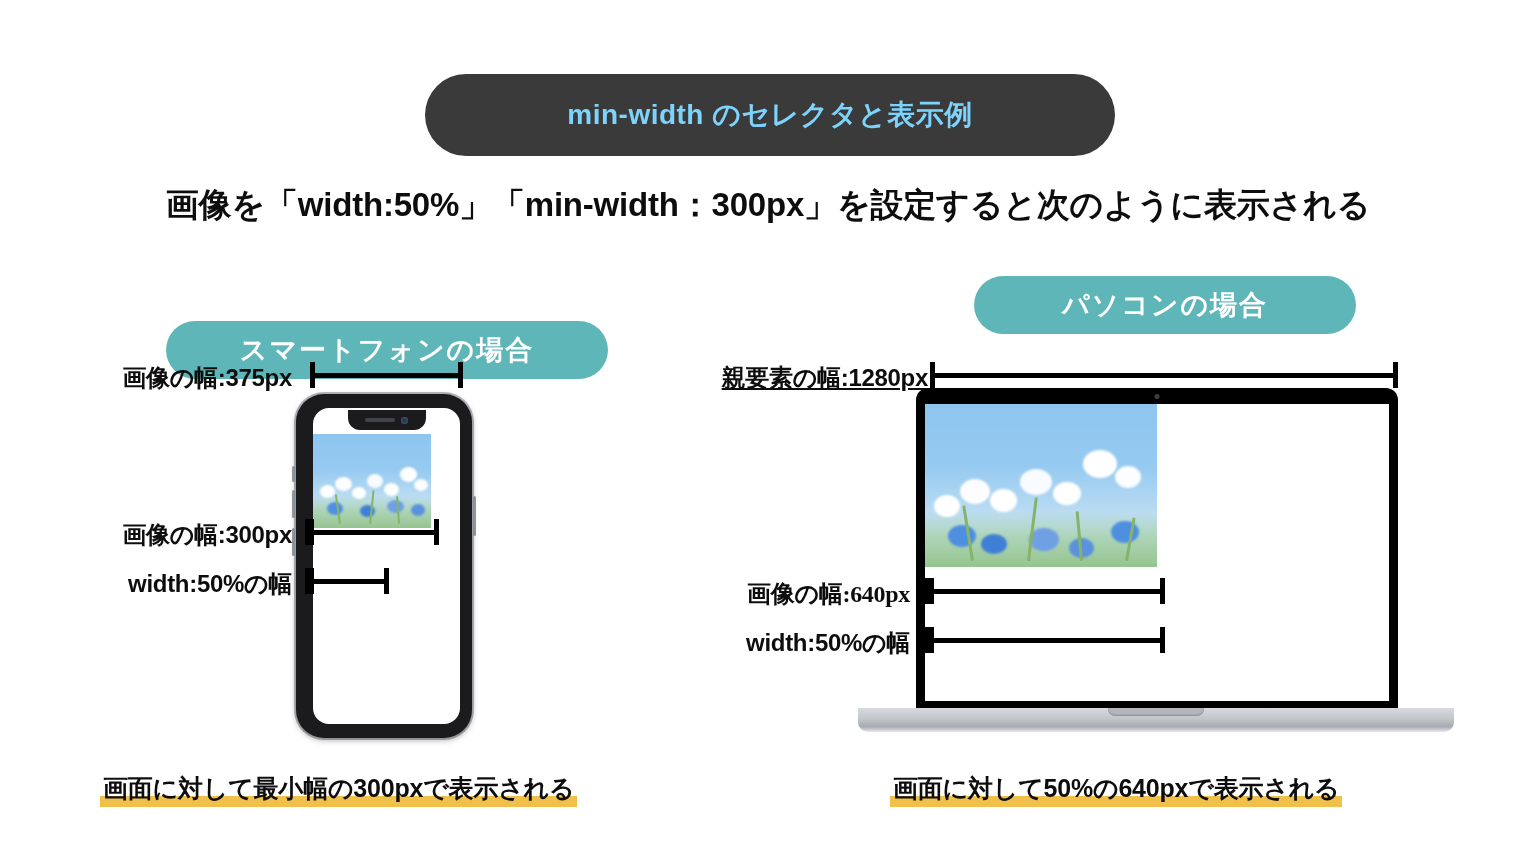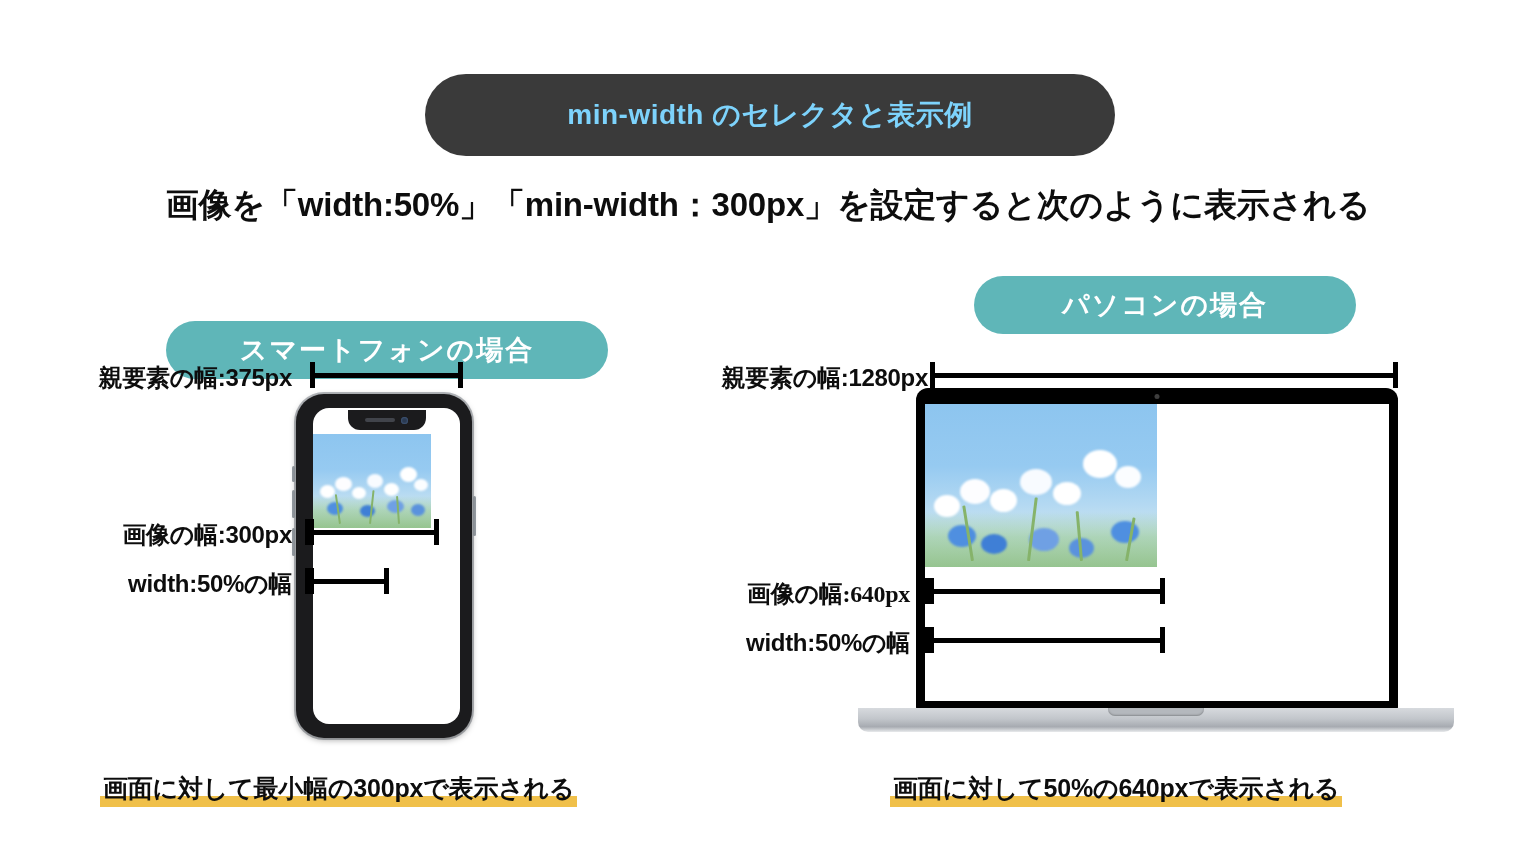--- a/index.html
+++ b/index.html
@@ -284,21 +284,21 @@
 
 <div class="subtitle">画像を「width:50%」「min-width：300px」を設定すると次のように表示される</div>
 
 <div class="sec-pill" id="pill-sp">
   <span>スマートフォンの場合</span>
 </div>
 <div class="sec-pill" id="pill-pc">
   <span>パソコンの場合</span>
 </div>
 
-<div class="mlabel" style="left:72px; top:362px; width:220px;">親要素の幅:375px</div>
+<div class="mlabel" style="left:72px; top:362px; width:220px;">画像の幅:375px</div>
 <div class="mbar" style="left:310px; top:362px; width:153px;">
   <div class="line"></div>
   <div class="cap left"></div>
   <div class="cap right"></div>
 </div>
 
 <div class="phone">
   <div class="frame"></div>
   <div class="btn-left" style="top:74px; height:16px;"></div>
   <div class="btn-left" style="top:98px; height:28px;"></div>
@@ -341,21 +341,21 @@
 
 <div class="mlabel" style="left:104px; top:568px; width:188px;">width:50%の幅</div>
 <div class="mbar thickleft" style="left:305px; top:568px; width:84px;">
   <div class="line"></div>
   <div class="cap left"></div>
   <div class="cap right"></div>
 </div>
 
 <div class="caption" id="cap-sp">画面に対して最小幅の300pxで表示される</div>
 
-<div class="mlabel" style="left:680px; top:362px; width:248px;">親要素の幅:1280px</div>
+<div class="mlabel" style="left:680px; top:362px; width:248px;text-decoration:underline;">親要素の幅:1280px</div>
 <div class="mbar" style="left:930px; top:362px; width:468px;">
   <div class="line"></div>
   <div class="cap left"></div>
   <div class="cap right"></div>
 </div>
 
 <div class="laptop">
   <div class="lid">
     <div class="cam"></div>
     <div class="screen">

